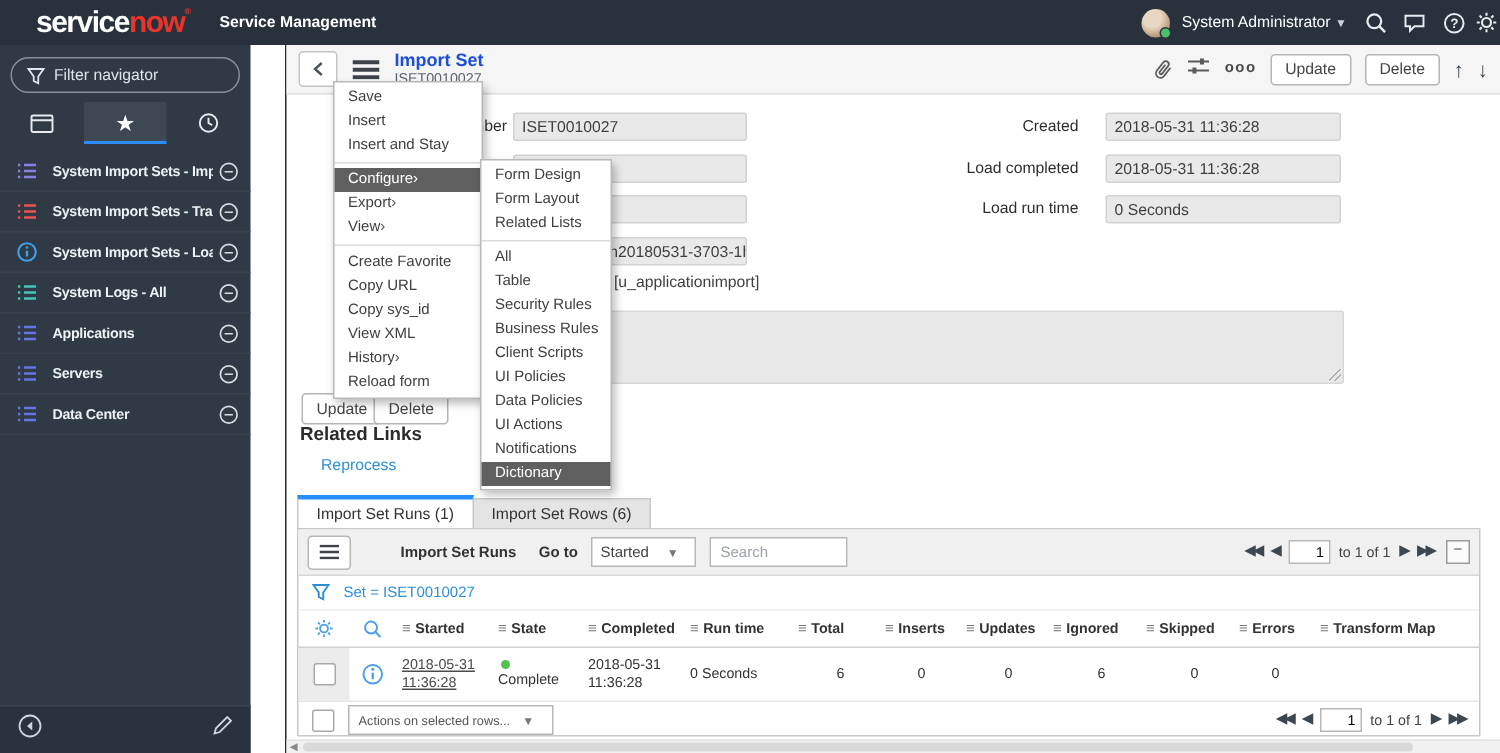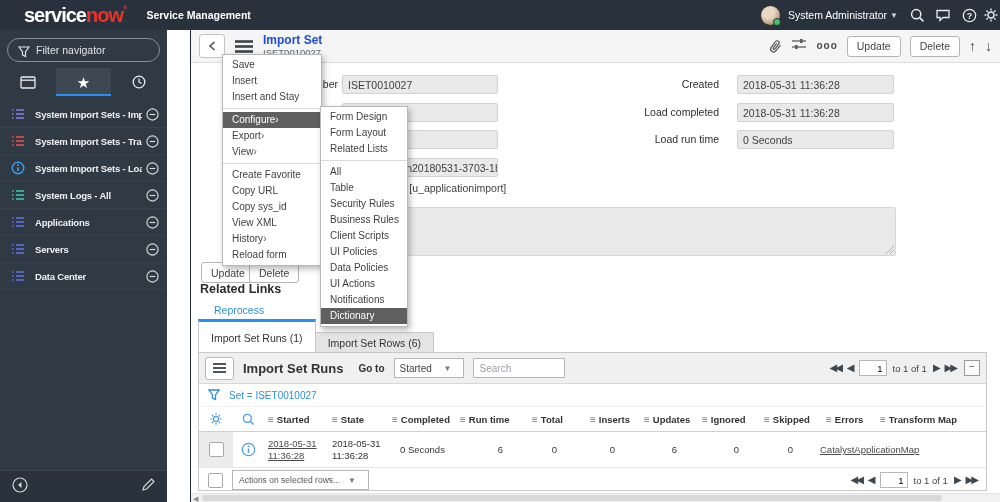--- a/index.html
+++ b/index.html
@@ -67,28 +67,28 @@
   .bigta::after{content:"";position:absolute;right:1px;bottom:1px;width:8px;height:8px;
     background:linear-gradient(135deg,transparent 0 45%,#b0b0b0 45% 53%,transparent 53% 70%,#b0b0b0 70% 78%,transparent 78%);}
   .form-btn-update{position:absolute;left:10px;top:232px;}
   .form-btn-delete{position:absolute;left:58px;top:232px;}
   .rel-links{position:absolute;left:9px;top:252px;font-size:12.5px;font-weight:bold;color:#2b2b2b;}
   .reprocess{position:absolute;left:23px;top:274px;font-size:10.5px;color:#2e8fd6;cursor:pointer;text-align:center;}
 
   
   .tabs{position:absolute;left:7px;top:300px;display:flex;align-items:flex-end;height:23px;}
   .tab{font-size:10.5px;color:#333;padding:0 12px;display:flex;align-items:center;box-sizing:border-box;cursor:pointer;}
-  .tab.active{height:34px;background:#fff;border:1px solid #c8c8c8;border-top:3px solid #278efc;border-bottom:none;}
+  .tab.active{height:23px;background:#fff;border:1px solid #c8c8c8;border-top:3px solid #278efc;border-bottom:none;}
   .tab.inactive{height:21px;background:#e4e4e4;border:1px solid #c8c8c8;border-left:none;}
 
   
   .list-box{position:absolute;left:7px;right:13px;top:322px;height:139px;border:1px solid #c8c8c8;box-sizing:border-box;background:#fff;}
   .list-toolbar{height:31px;background:#f0f0f0;border-bottom:1px solid #d8d8d8;display:flex;align-items:center;padding:0 6px;gap:9px;box-sizing:border-box;}
   .lt-burger{width:27px;height:21px;background:#fff;border:1px solid #b7b7b7;border-radius:3px;display:flex;align-items:center;justify-content:center;}
-  .lt-title{font-weight:bold;font-size:13px;color:#333;}
+  .lt-title{font-weight:bold;font-size:10px;color:#333;margin-left:24px;}
   .goto-label{font-weight:bold;font-size:10px;color:#333;margin-left:6px;}
   .goto-select{width:70px;height:20px;background:#fff;border:1px solid #b7b7b7;font-size:10px;color:#444;display:flex;align-items:center;justify-content:space-between;padding:0 5px;box-sizing:border-box;}
   .search-input{width:92px;height:20px;border:1px solid #b7b7b7;font-size:10px;padding:0 6px;box-sizing:border-box;color:#444;}
   .search-input::placeholder{color:#9aa0a6;}
   .pager{margin-left:auto;display:flex;align-items:center;gap:6px;color:#3d4750;}
   .pg-btn{font-size:10px;letter-spacing:-2px;line-height:1;cursor:pointer;color:#3d4750;}
   .page-input{width:28px;height:16px;border:1px solid #b7b7b7;font-size:9.5px;text-align:right;padding:0 3px;box-sizing:border-box;}
   .range{font-size:9.5px;color:#444;}
   .collapse-btn{width:14px;height:14px;border:1px solid #9a9a9a;background:#fbfbfb;font-size:10px;line-height:12px;text-align:center;color:#555;margin-left:2px;cursor:pointer;}
   .filter-row{height:22px;display:flex;align-items:center;padding:0 9px;gap:9px;border-bottom:1px solid #efefef;}
@@ -510,33 +510,34 @@
         <div class="gr-cell w-info">
           <svg width="15" height="15" viewBox="0 0 15 15">
               <circle cx="7.5" cy="7.5" r="6.2" fill="none" stroke="#4d9ee8" stroke-width="1.3"></circle>
               <line x1="7.5" y1="6.5" x2="7.5" y2="10.8" stroke="#4d9ee8" stroke-width="1.5"></line>
               <circle cx="7.5" cy="4.2" r="1" fill="#4d9ee8"></circle>
             </svg>
         </div>
         <div class="gr-cell w-started two-line">
           <span><span class="row-link">2018-05-31</span><br><span class="row-link">11:36:28</span></span>
         </div>
+        <div class="gr-cell w-state state-cell">
+          <span class="dot"></span>
+          <span>Complete</span>
+        </div>
         <div class="gr-cell w-compl two-line">
           <span><span>2018-05-31</span><br><span>11:36:28</span></span>
         </div>
         <div class="gr-cell w-run">0 Seconds</div>
         <div class="gr-cell w-total num">6</div>
         <div class="gr-cell w-ins num">0</div>
         <div class="gr-cell w-upd num">0</div>
         <div class="gr-cell w-ign num">6</div>
         <div class="gr-cell w-skip num">0</div>
         <div class="gr-cell w-err num">0</div>
-        <div class="gr-cell w-map">
-            <span class="row-link">CatalystApplicationMap</span>
-          </div>
       </div>
 
       <div class="list-footer">
         <div class="cb"></div>
         <div class="actions-select">
           <span>Actions on selected rows...</span>
           <span class="dd-caret" style="color:#777;">▼</span>
         </div>
         <div class="pager">
           <span class="pg-btn">◀◀</span>

